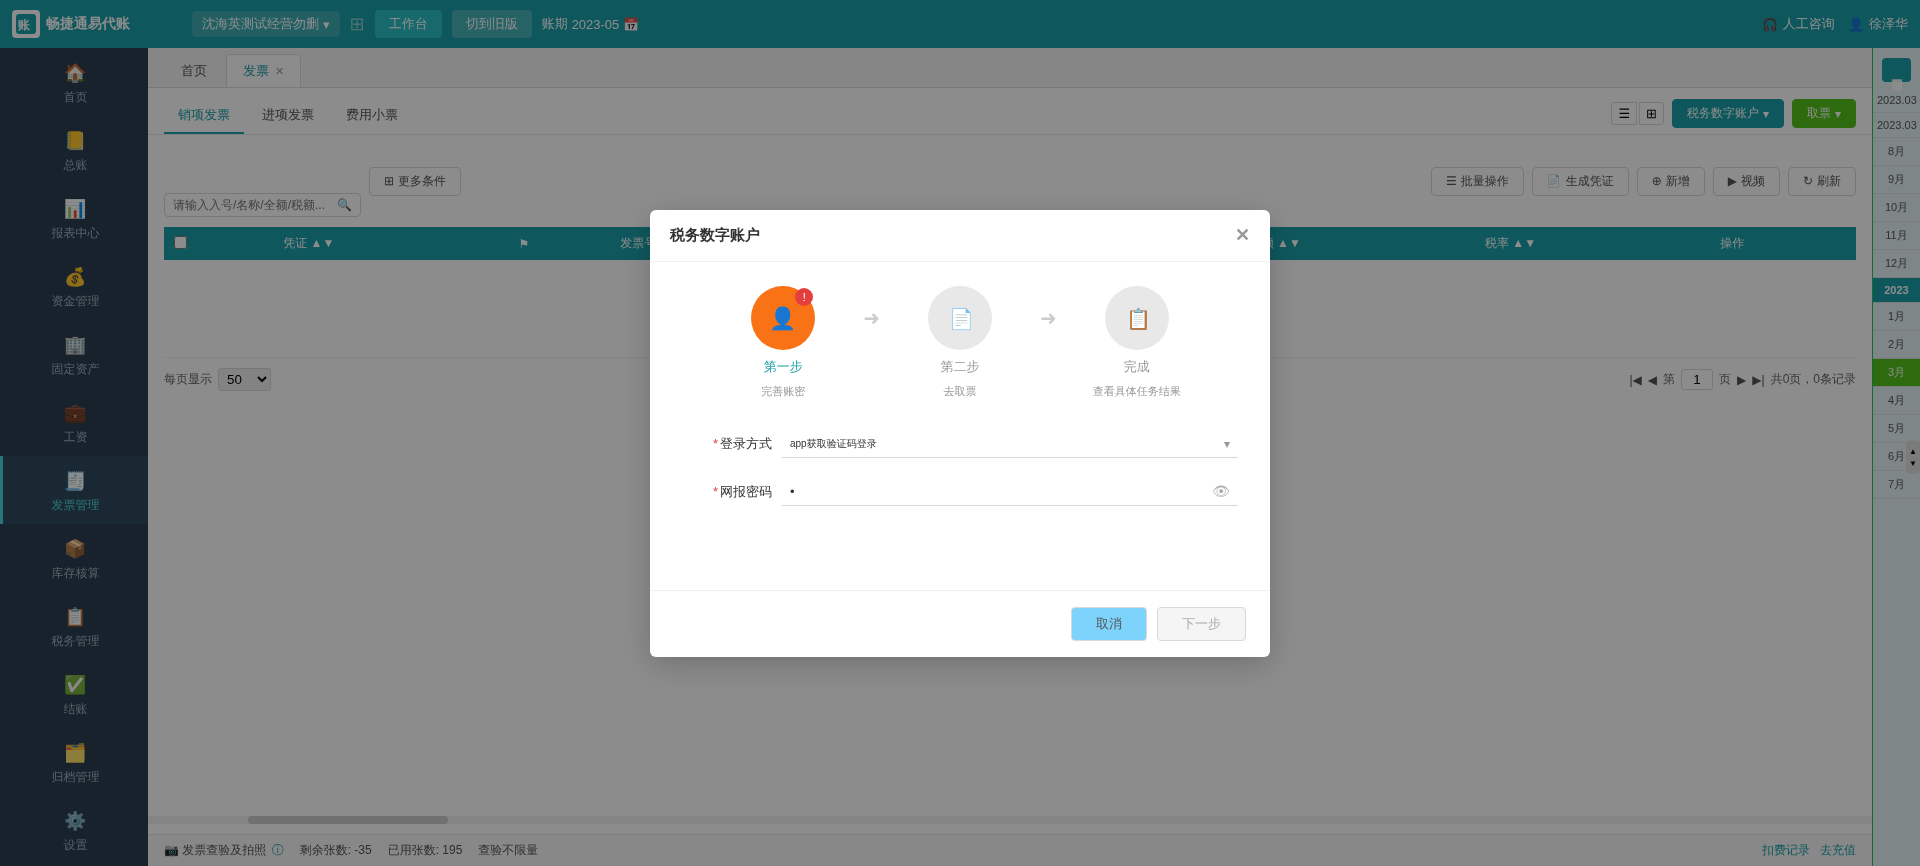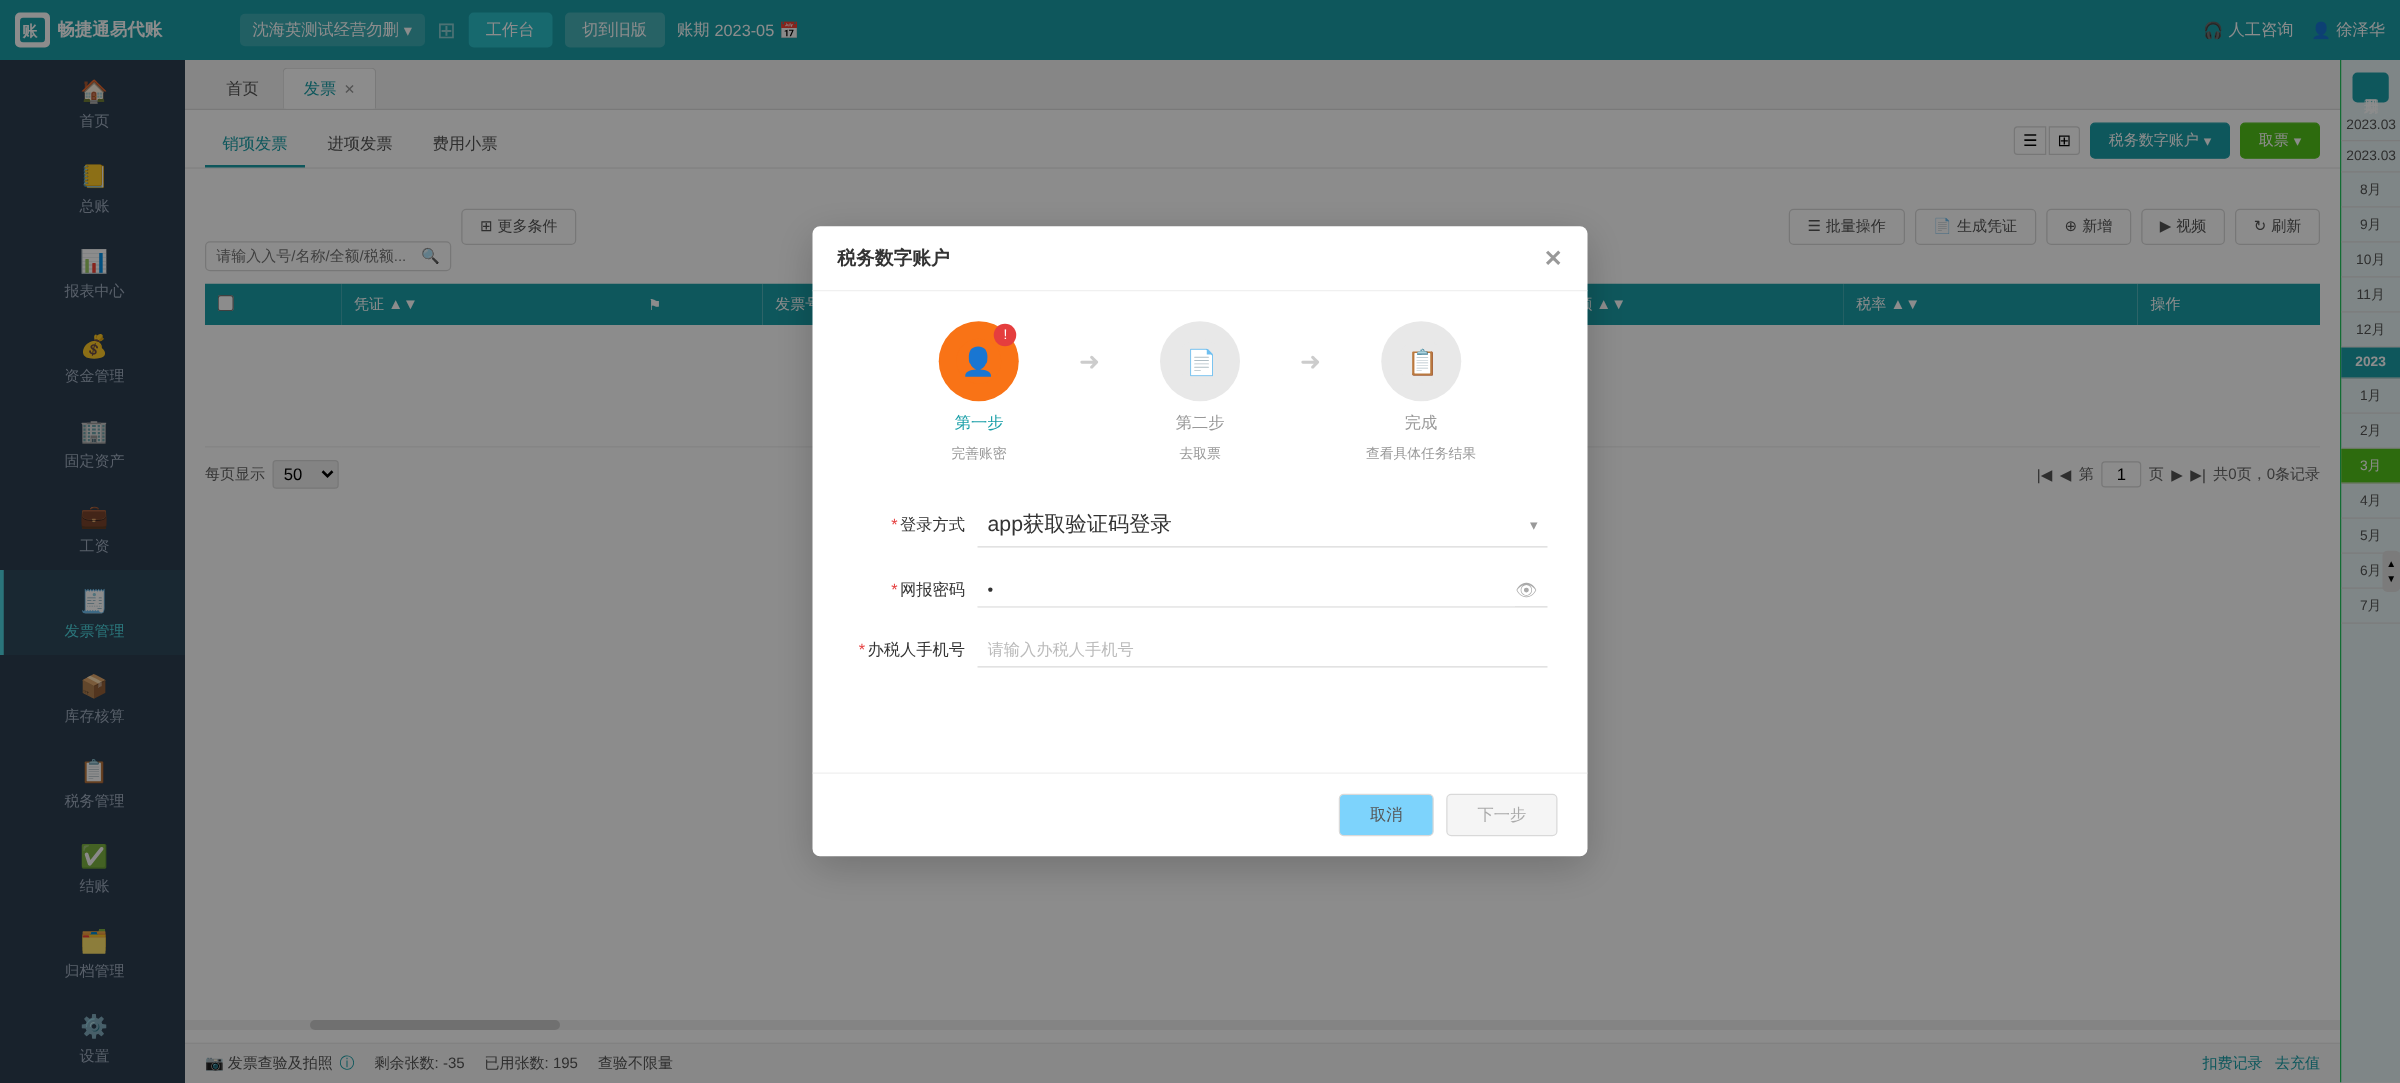--- a/index.html
+++ b/index.html
@@ -100,21 +100,21 @@
       color: #1a9fa8;
       border-color: #ddd;
     }
     .tab-close { font-size: 11px; color: #999; cursor: pointer; }
 
     
     .content { flex: 1; background: white; overflow: auto; padding: 0; position: relative; }
 
     
     .sub-tabs {
-      display: flex; align-items: flex-start;
+      display: flex; align-items: flex-end;
       padding: 10px 16px 0;
       border-bottom: 1px solid #e8e8e8;
       gap: 4px;
     }
     .sub-tab {
       padding: 8px 14px;
       cursor: pointer;
       color: #555;
       font-size: 13px;
       border-bottom: 2px solid transparent;
@@ -260,21 +260,21 @@
       padding: 6px 8px; font-size: 13px; outline: none;
       color: #333;
     }
     .form-control::placeholder { color: #bbb; }
     .form-select-wrap {
       flex: 1; position: relative;
       border: none; border-bottom: 1px solid #d9d9d9;
       display: flex; align-items: center; justify-content: space-between;
       padding: 6px 8px;
     }
-    .form-select-text { font-size: 17px; color: #333; }
+    .form-select-text { font-size: 10px; color: #333; }
     .form-select-arrow { color: #999; font-size: 12px; }
     .password-wrap {
       flex: 1; position: relative;
       border: none; border-bottom: 1px solid #d9d9d9;
       display: flex; align-items: center;
     }
     .password-wrap input {
       flex: 1; border: none; outline: none;
       padding: 6px 8px; font-size: 13px; color: #333;
     }
@@ -614,24 +614,20 @@
       </div>
 
       <div class="form-row">
         <span class="form-label required">网报密码</span>
         <div class="password-wrap">
           <input type="password" value="x" style="flex: 1 1 0%; border: none; outline: none; padding: 6px 8px; font-size: 13px;">
           <span class="password-eye">👁</span>
         </div>
       </div>
 
-      <div class="form-row">
-        <span class="form-label required">办税人手机号</span>
-        <input type="text" class="form-control" placeholder="请输入办税人手机号" style="">
-      </div>
 
       <div style="height: 40px;"></div>
     </div>
 
     <div class="dialog-footer">
       <button class="btn-cancel">取消</button>
       <button class="btn-next">下一步</button>
     </div>
   </div>
 </div>

